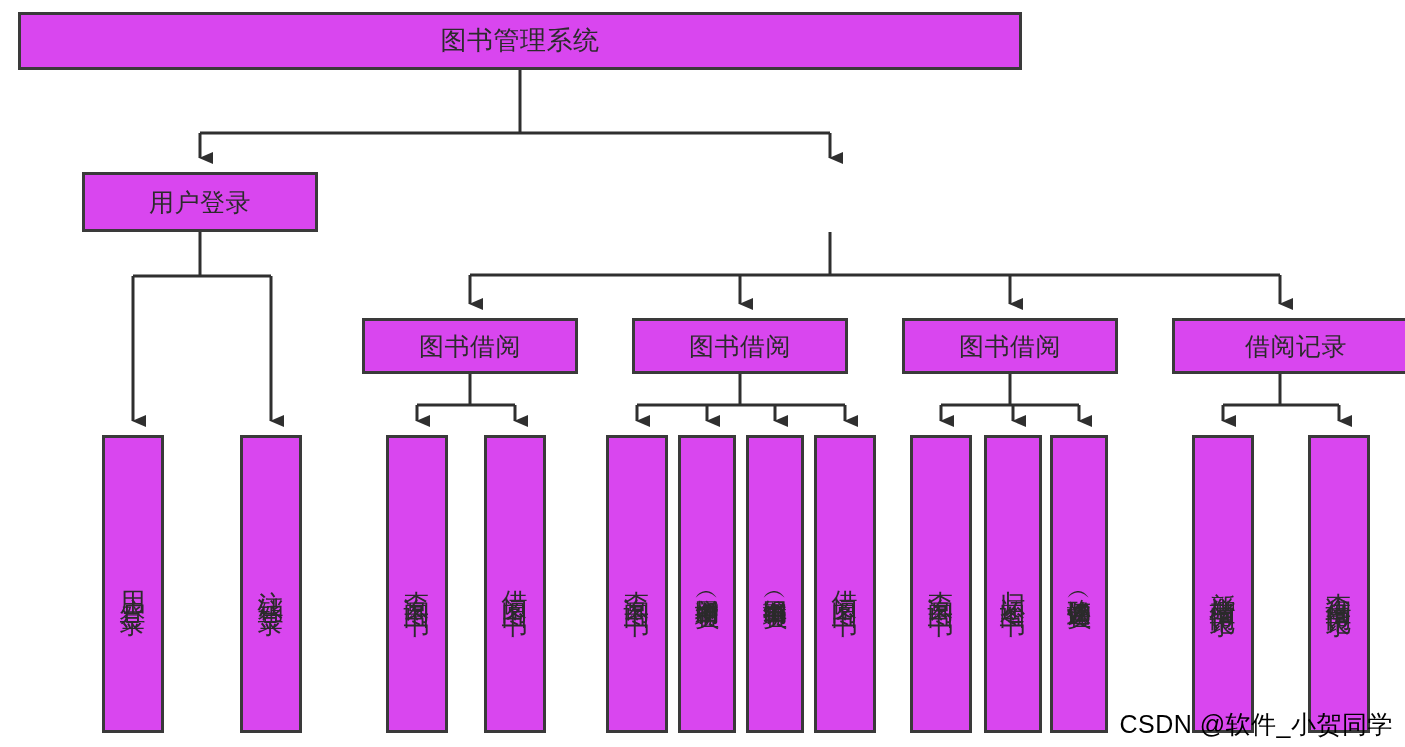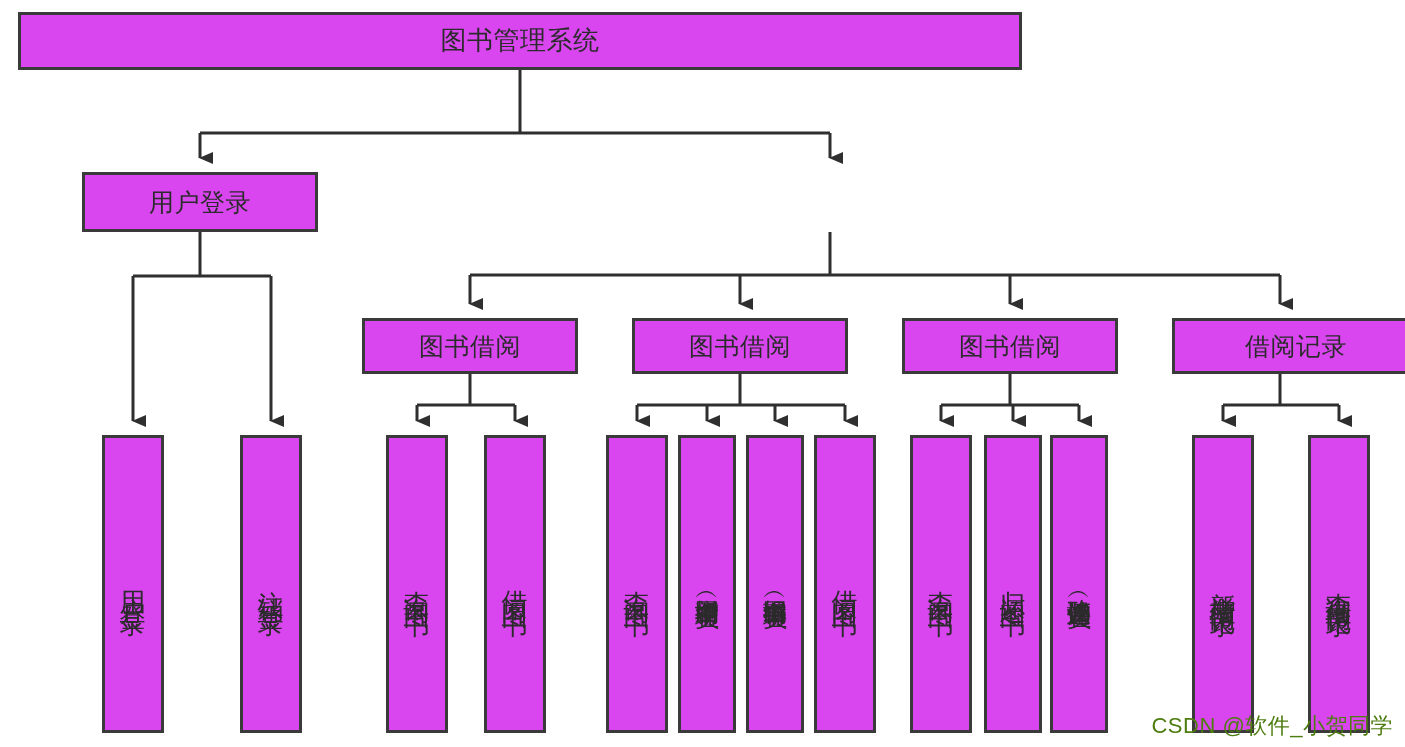--- a/index.html
+++ b/index.html
@@ -59,22 +59,22 @@
     text-orientation: upright;
     font-size: 26px;
     letter-spacing: 7px;
     line-height: 1;
     white-space: nowrap;
   }
   #watermark {
     position: absolute;
     right: 12px;
     bottom: 6px;
-    font-size: 22px;
-    color: #4d7c0f;
+    font-size: 25px;
+    color: #000000;
     white-space: nowrap;
     letter-spacing: 0.5px;
   }
 </style>
 </head>
 <body>
 
 <div id="canvas">
 
   <svg id="edges" viewBox="0 0 1405 747" xmlns="http://www.w3.org/2000/svg">

